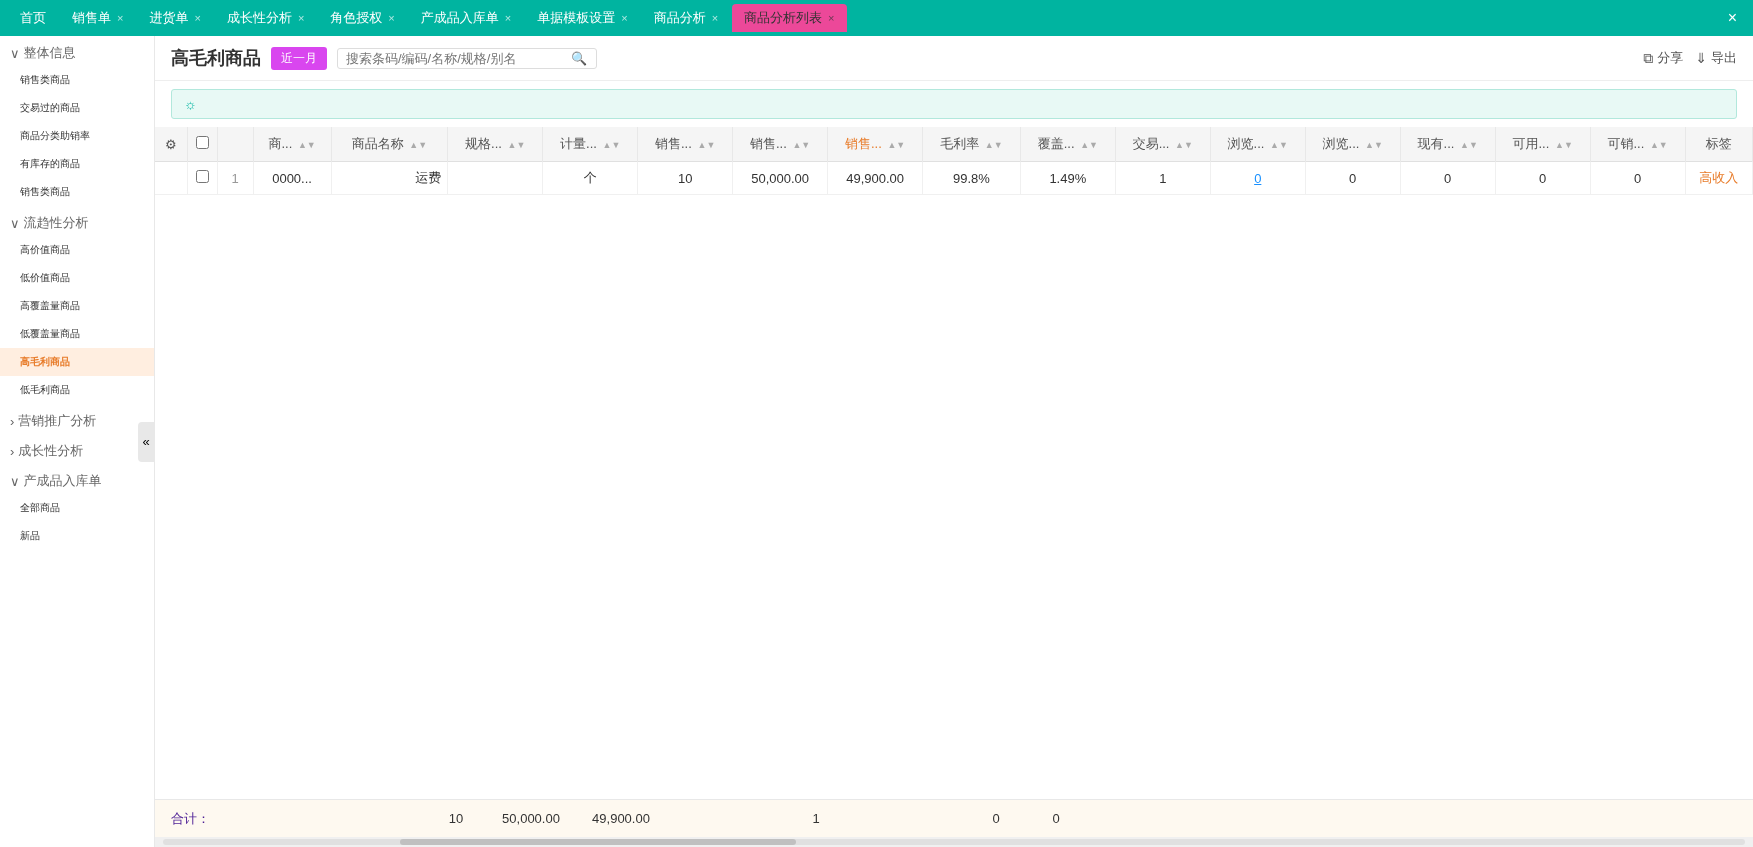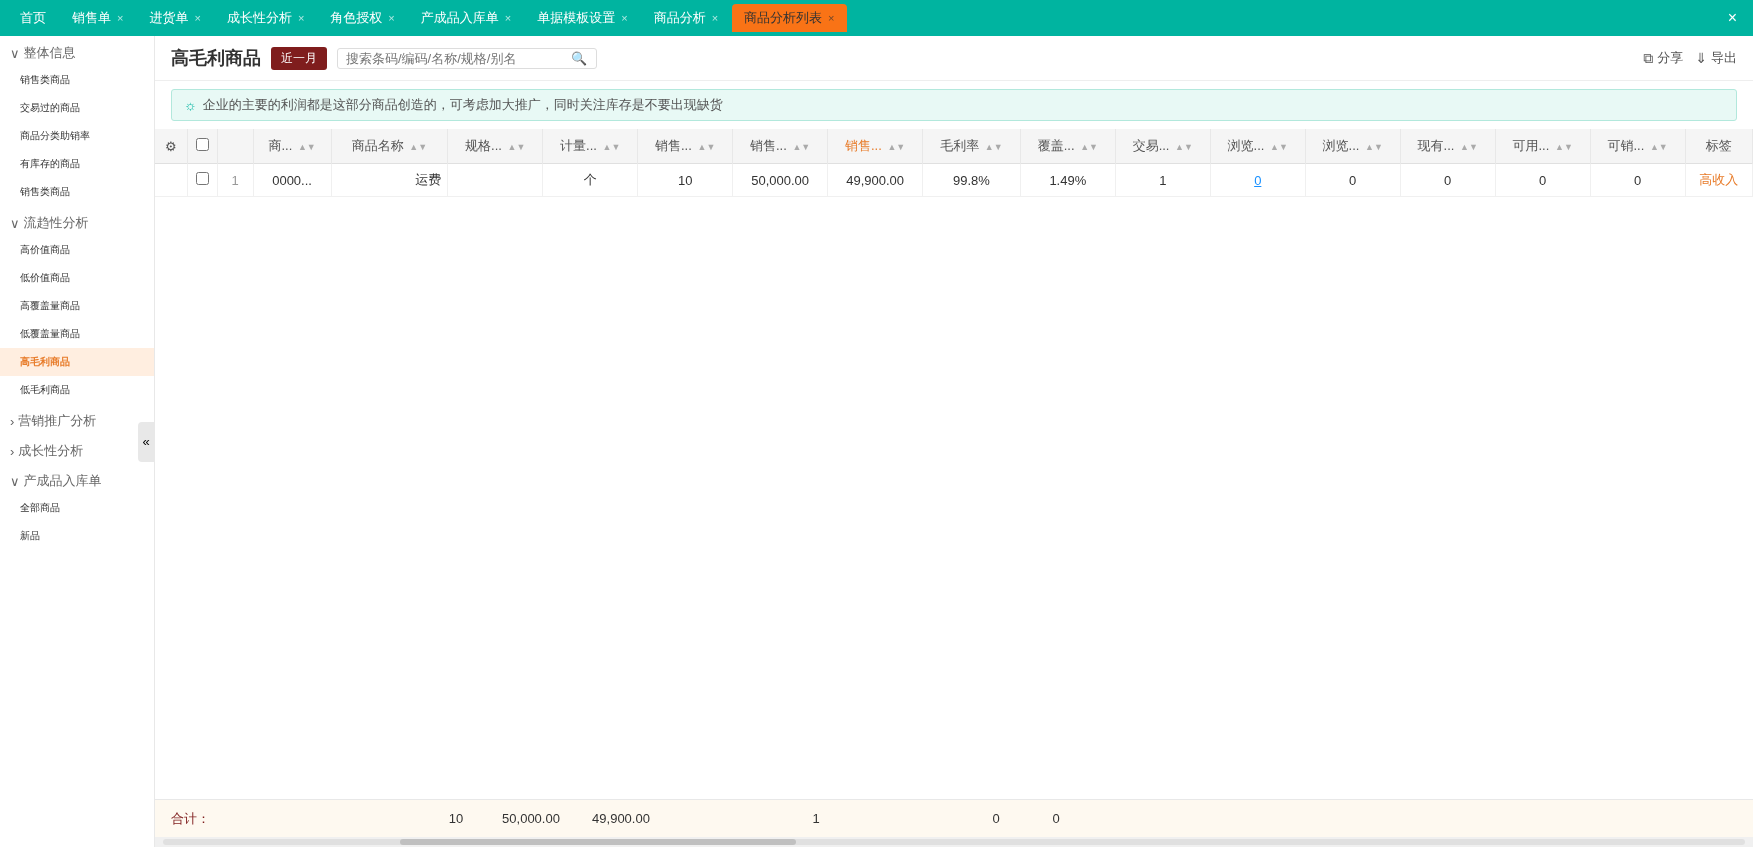--- a/index.html
+++ b/index.html
@@ -20,21 +20,21 @@
       align-items: center;
       padding: 0 12px;
       height: 28px;
       border-radius: 4px 4px 0 0;
       cursor: pointer;
       white-space: nowrap;
       font-size: 13px;
       color: #fff;
       gap: 4px;
     }
-    .nav-tab.active { background: #f97316; color: #333; border-radius: 4px 4px 0 0; }
+    .nav-tab.active { background: #ec4899; color: #333; border-radius: 4px 4px 0 0; }
     .nav-tab .close-x { font-size: 11px; color: inherit; margin-left: 2px; opacity: 0.7; }
     .nav-tab.active .close-x { color: #333; }
     .nav-home { padding: 0 12px; cursor: pointer; color: #fff; font-size: 13px; }
     .nav-close-all { margin-left: auto; color: #fff; cursor: pointer; font-size: 16px; padding: 0 8px; }
 
     
     .main-layout {
       display: flex;
       height: calc(100vh - 36px);
     }
@@ -101,21 +101,21 @@
       padding: 10px 16px;
       border-bottom: 1px solid #eee;
       gap: 10px;
     }
     .content-title {
       font-size: 18px;
       font-weight: bold;
       color: #333;
     }
     .filter-btn {
-      background: #7f1d1d;
+      background: #d946ef;
       color: #fff;
       border: none;
       border-radius: 3px;
       padding: 3px 10px;
       cursor: pointer;
       font-size: 12px;
     }
     .search-box {
       display: flex;
       align-items: center;
@@ -208,21 +208,21 @@
       display: flex;
       align-items: center;
       background: #fef9f0;
       border-top: 1px solid #e8e8e8;
       padding: 8px 16px;
       font-size: 13px;
       color: #333;
       gap: 0;
       min-height: 38px;
     }
-    .summary-label { margin-right: 16px; color: #7f1d1d; }
+    .summary-label { margin-right: 16px; color: #4c1d95; }
     .summary-cell { min-width: 80px; text-align: center; }
 
     
     .bottom-scroll {
       height: 10px;
       background: #f0f0f0;
       display: flex;
       align-items: center;
     }
     .scroll-track {
@@ -349,21 +349,20 @@
         </div>
         <div class="action-btn">
           <span style="font-size:14px;">⇓</span>
           <span>导出</span>
         </div>
       </div>
     </div>
 
     <div class="tip-bar">
       <span class="tip-icon">☼</span>
-      <span>企业的主要的利润都是这部分商品创造的，可考虑加大推广，同时关注库存是不要出现缺货</span>
     </div>
 
     <div class="table-wrapper">
       <table>
         <thead>
           <tr>
             <th style="width:32px;">
               <span>⚙</span>
             </th>
             <th class="checkbox-cell">

